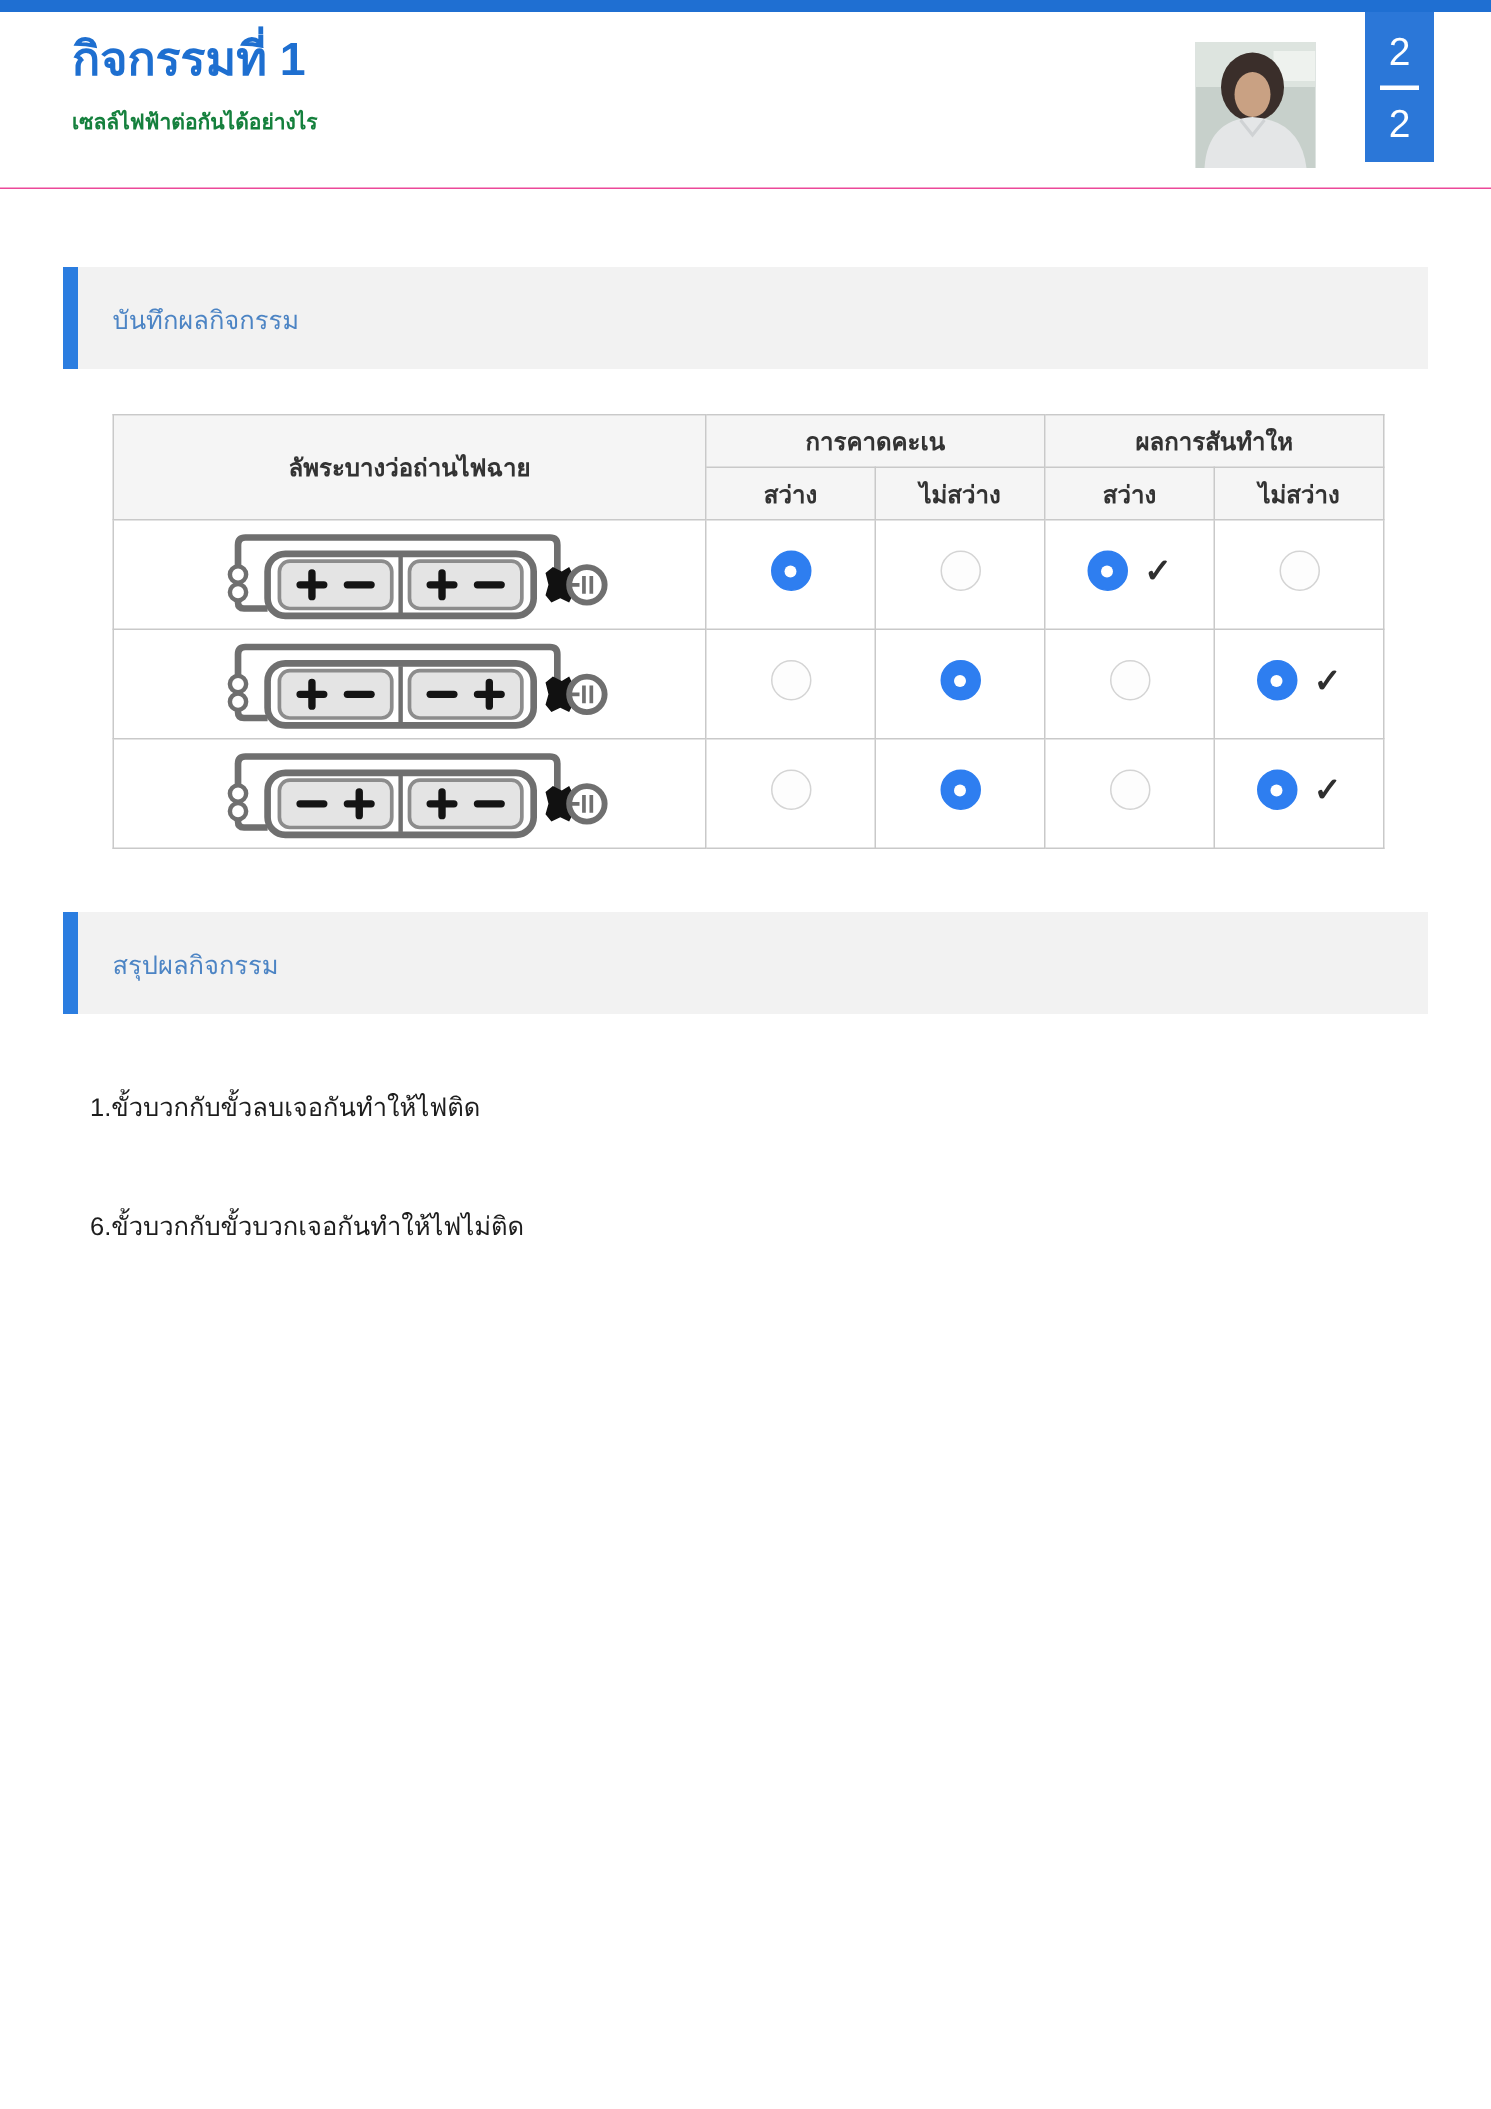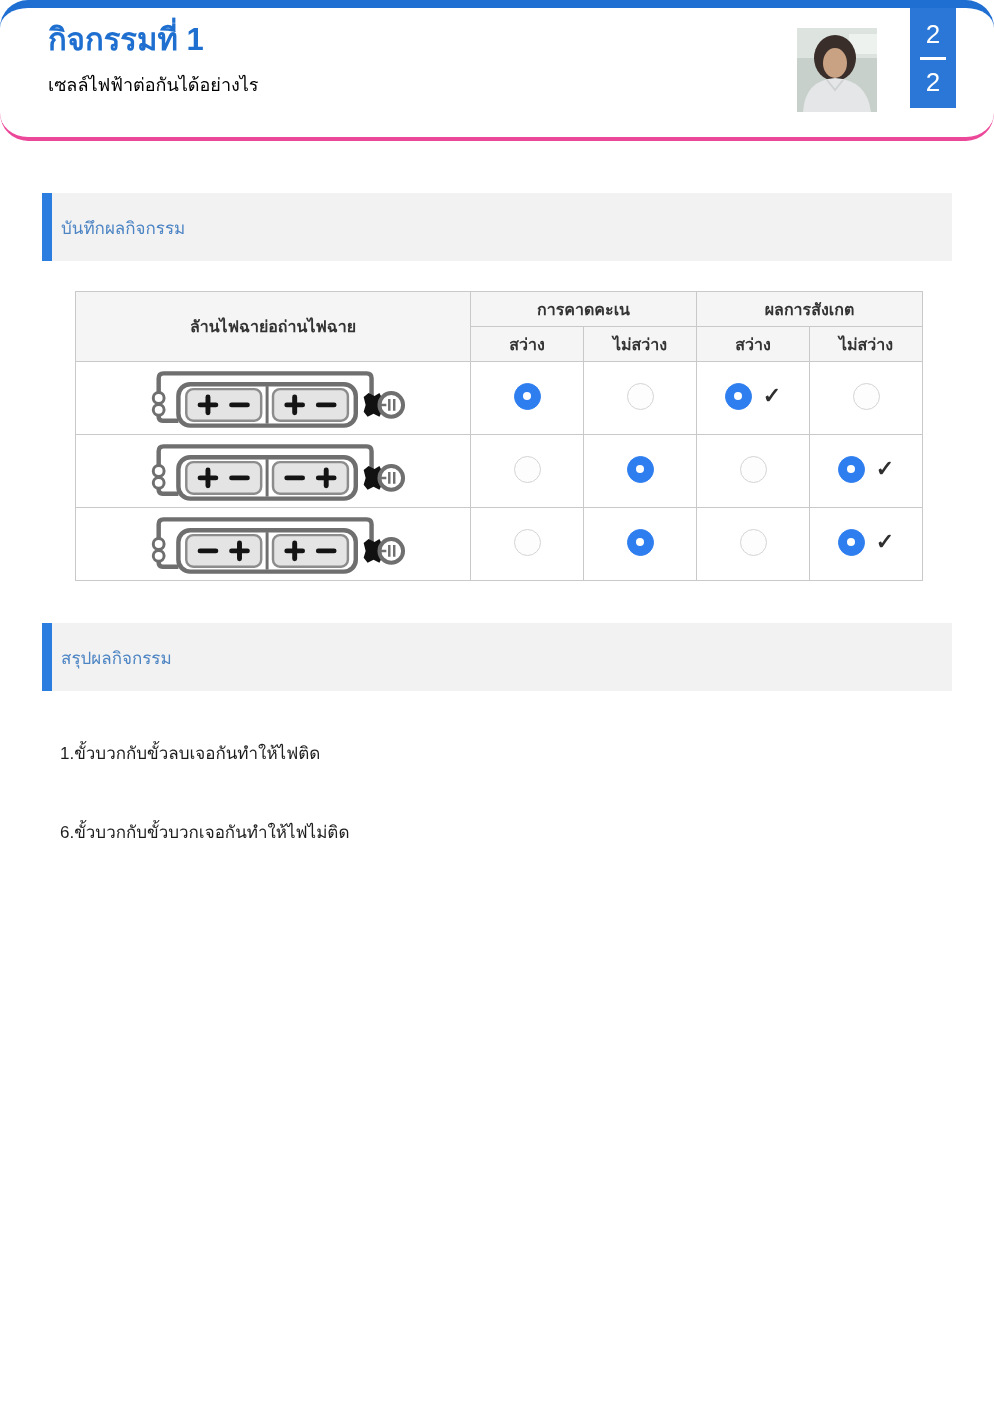--- a/index.html
+++ b/index.html
@@ -5,49 +5,48 @@
   * { margin:0; padding:0; box-sizing:border-box; }
   html,body { background:#ffffff; }
   body {
     width:994px; height:1406px; position:relative;
     font-family:"Liberation Sans", sans-serif; color:#222;
   }
   .page { width:994px; height:1406px; position:relative; background:#fff; overflow:hidden; }
 
   
   .header {
-    position:relative; height:141px;
-    border-top:8px solid #1f6fd2; border-bottom:4px solid #ec4899;
+    position:relative; height:126px;
+    border-top:8px solid #1f6fd2; border-bottom:1px solid #ec4899;
     background:#fff;
-    border-radius:28px;
   }
   .header-left { position:absolute; left:48px; top:12px; }
   .page-title { font-size:31px; font-weight:bold; color:#1e6fd0; line-height:1.3; }
-  .page-subtitle { margin-top:10px; font-size:18px; font-weight:normal; color:#000000; }
+  .page-subtitle { margin-top:10px; font-size:14px; font-weight:bold; color:#15803d; }
   .student-info { position:absolute; left:612px; top:20px; font-size:15px; color:#4b7ba8; line-height:24px; }
   .photo {
     position:absolute; left:797px; top:20px; width:80px; height:84px;
     overflow:hidden; background:#c2cdc8;
   }
   .page-indicator {
     position:absolute; right:38px; top:0; width:46px; height:100px;
     background:#2b77d8; color:#fff; display:flex; flex-direction:column;
     align-items:center; justify-content:center; gap:7px; font-size:26px;
   }
   .ind-line { display:block; width:26px; height:3px; background:#fff; }
 
   
   .section-box {
     position:relative; margin-left:42px; width:910px; height:68px;
     background:#f2f2f2; display:flex; align-items:center;
   }
   .section-box.first { margin-top:52px; }
   .section-box.second { margin-top:42px;text-align:right; }
   .accent { position:absolute; left:0; top:0; width:10px; height:100%; background:#2b7de0; }
-  .section-title { margin-left:19px; font-size:17px; color:#4c84c4; }
+  .section-title { margin-left:33px; font-size:17px; color:#4c84c4; }
 
   
   table.results {
     margin:30px 0 0 75px; width:847px;
     border-collapse:collapse; table-layout:fixed;
   }
   table.results th, table.results td {
     border:1px solid #c9c9c9; text-align:center; vertical-align:middle;
   }
   table.results th {
@@ -113,23 +112,23 @@
   <table class="results">
     <colgroup>
       <col class="c-diag">
         <col class="c-opt">
         <col class="c-opt">
         <col class="c-opt">
         <col class="c-opt">
     </colgroup>
     <thead>
       <tr>
-        <th rowspan="2">ลัานไฟฉาย่อถ่านไฟฉาย</th>
+        <th rowspan="2">ลัพระบางว่อถ่านไฟฉาย</th>
         <th colspan="2">การคาดคะเน</th>
-        <th colspan="2">ผลการสังเกต</th>
+        <th colspan="2">ผลการสันทำให</th>
       </tr>
       <tr>
         <th>สว่าง</th>
         <th>ไม่สว่าง</th>
         <th>สว่าง</th>
         <th>ไม่สว่าง</th>
       </tr>
     </thead>
     <tbody>
         <tr>

